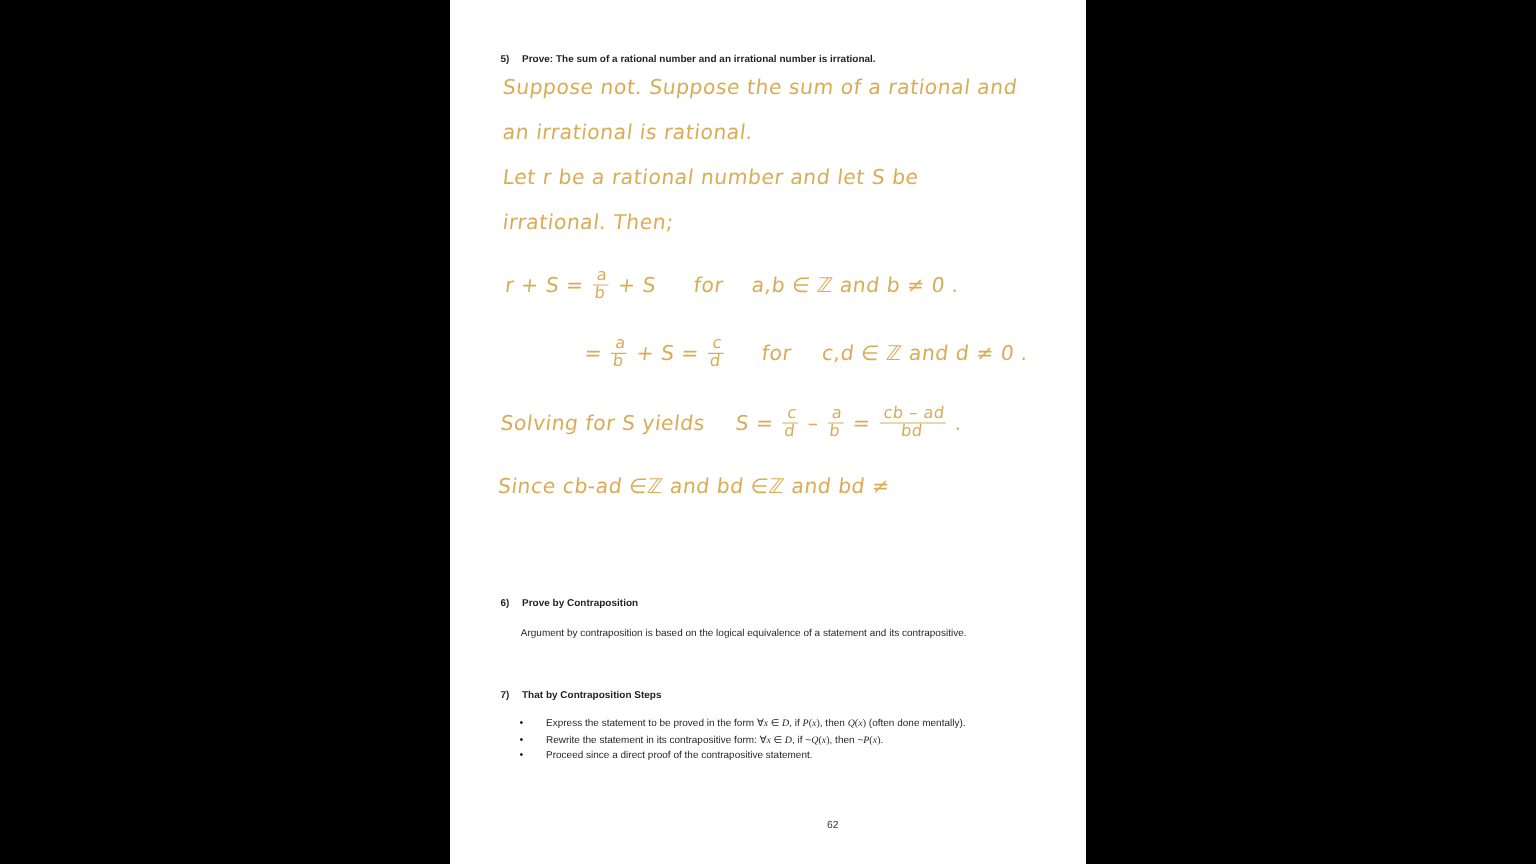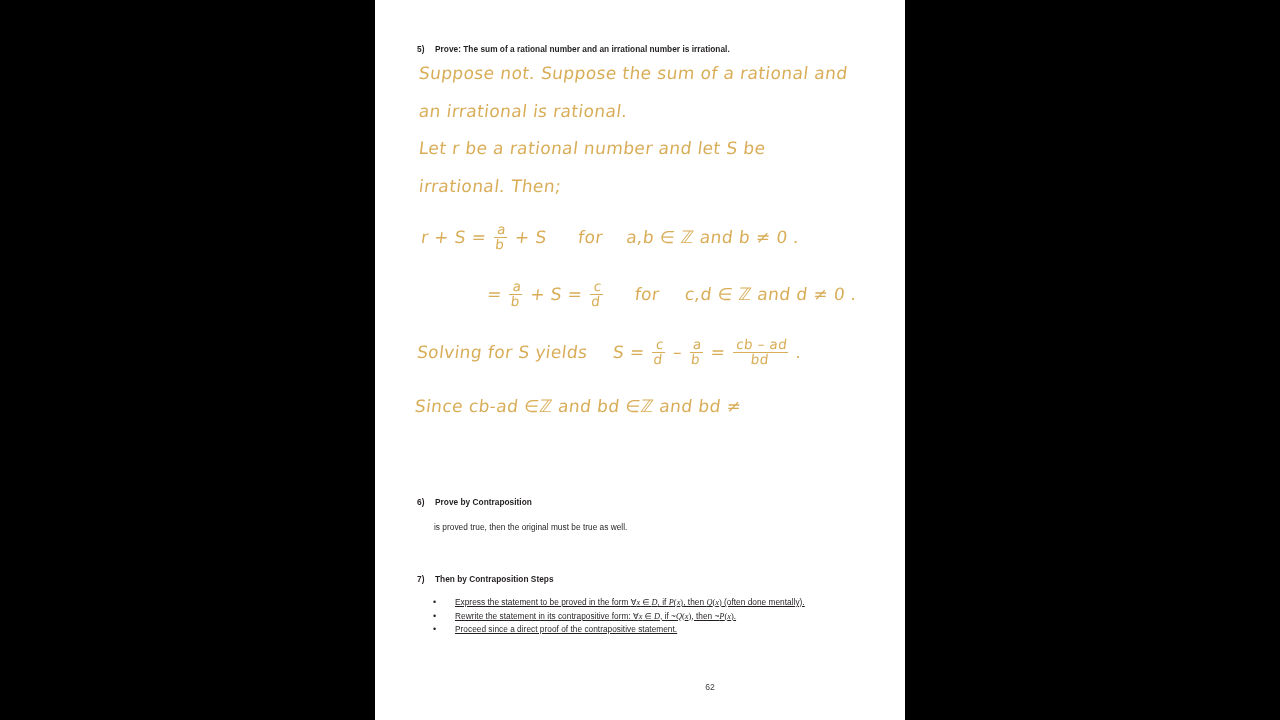--- a/index.html
+++ b/index.html
@@ -62,34 +62,34 @@
     height: 13.5px;
   }
   .bullet-dot {
     flex: 0 0 22px;
     width: 22px;
     text-align: left;
     font-size: 9px;
     line-height: 13.5px;
     color: #231f20;
   }
-  .bullet-text { white-space: pre; text-decoration: underline; }
+  .bullet-text { white-space: pre; }
 
   .mathvar {
     font-family: "Liberation Serif", serif;
     font-style: italic;
   }
   .mathsym {
     font-family: "Liberation Serif", serif;
     font-style: normal;
   }
 
   .page-number {
     position: absolute;
-    left: 16px;
+    left: 0;
     top: 682px;
     width: 530px;
     text-align: center;
     font-family: "Liberation Sans", sans-serif;
     font-size: 8.6px;
     color: #3c3c3c;
     padding-left: 108px;
     box-sizing: border-box;
   }
 
@@ -198,26 +198,26 @@
 
       <div class="hwline" style="left:40px; top:396px;">Since  cb-ad ∈ℤ  and  bd ∈ℤ  and  bd ≠</div>
     </div>
 
     <div class="numbered-head typed" style="left:42px; top:496px;">
       <span class="num">6)</span>
       <span class="htext">Prove by Contraposition</span>
     </div>
 
     <div class="para typed" style="left:59px; top:521px;">
-      <div>is proved true, then the original must be true as well.</div>
+      <div>Argument by contraposition is based on the logical equivalence of a statement and its contrapositive.</div>
     </div>
 
     <div class="numbered-head typed" style="left:42px; top:573px;">
       <span class="num">7)</span>
-      <span class="htext">Then by Contraposition Steps</span>
+      <span class="htext">That by Contraposition Steps</span>
     </div>
 
     <div class="bullets typed" id="bullet-list" style="left:58px; top:596px;">
         <div class="bullet-row">
           <span class="bullet-dot">•</span>
           <span class="bullet-text"><span>Express the statement to be proved in the form </span><span class="mathsym">∀</span><span class="mathvar">x</span><span class="mathsym"> ∈ </span><span class="mathvar">D</span><span>, if </span><span class="mathvar">P</span><span class="mathsym">(</span><span class="mathvar">x</span><span class="mathsym">)</span><span>, then </span><span class="mathvar">Q</span><span class="mathsym">(</span><span class="mathvar">x</span><span class="mathsym">)</span><span> (often done mentally).</span></span>
         </div>
         <div class="bullet-row">
           <span class="bullet-dot">•</span>
           <span class="bullet-text"><span>Rewrite the statement in its contrapositive form: </span><span class="mathsym">∀</span><span class="mathvar">x</span><span class="mathsym"> ∈ </span><span class="mathvar">D</span><span>, if ~</span><span class="mathvar">Q</span><span class="mathsym">(</span><span class="mathvar">x</span><span class="mathsym">)</span><span>, then ~</span><span class="mathvar">P</span><span class="mathsym">(</span><span class="mathvar">x</span><span class="mathsym">)</span><span>.</span></span>

